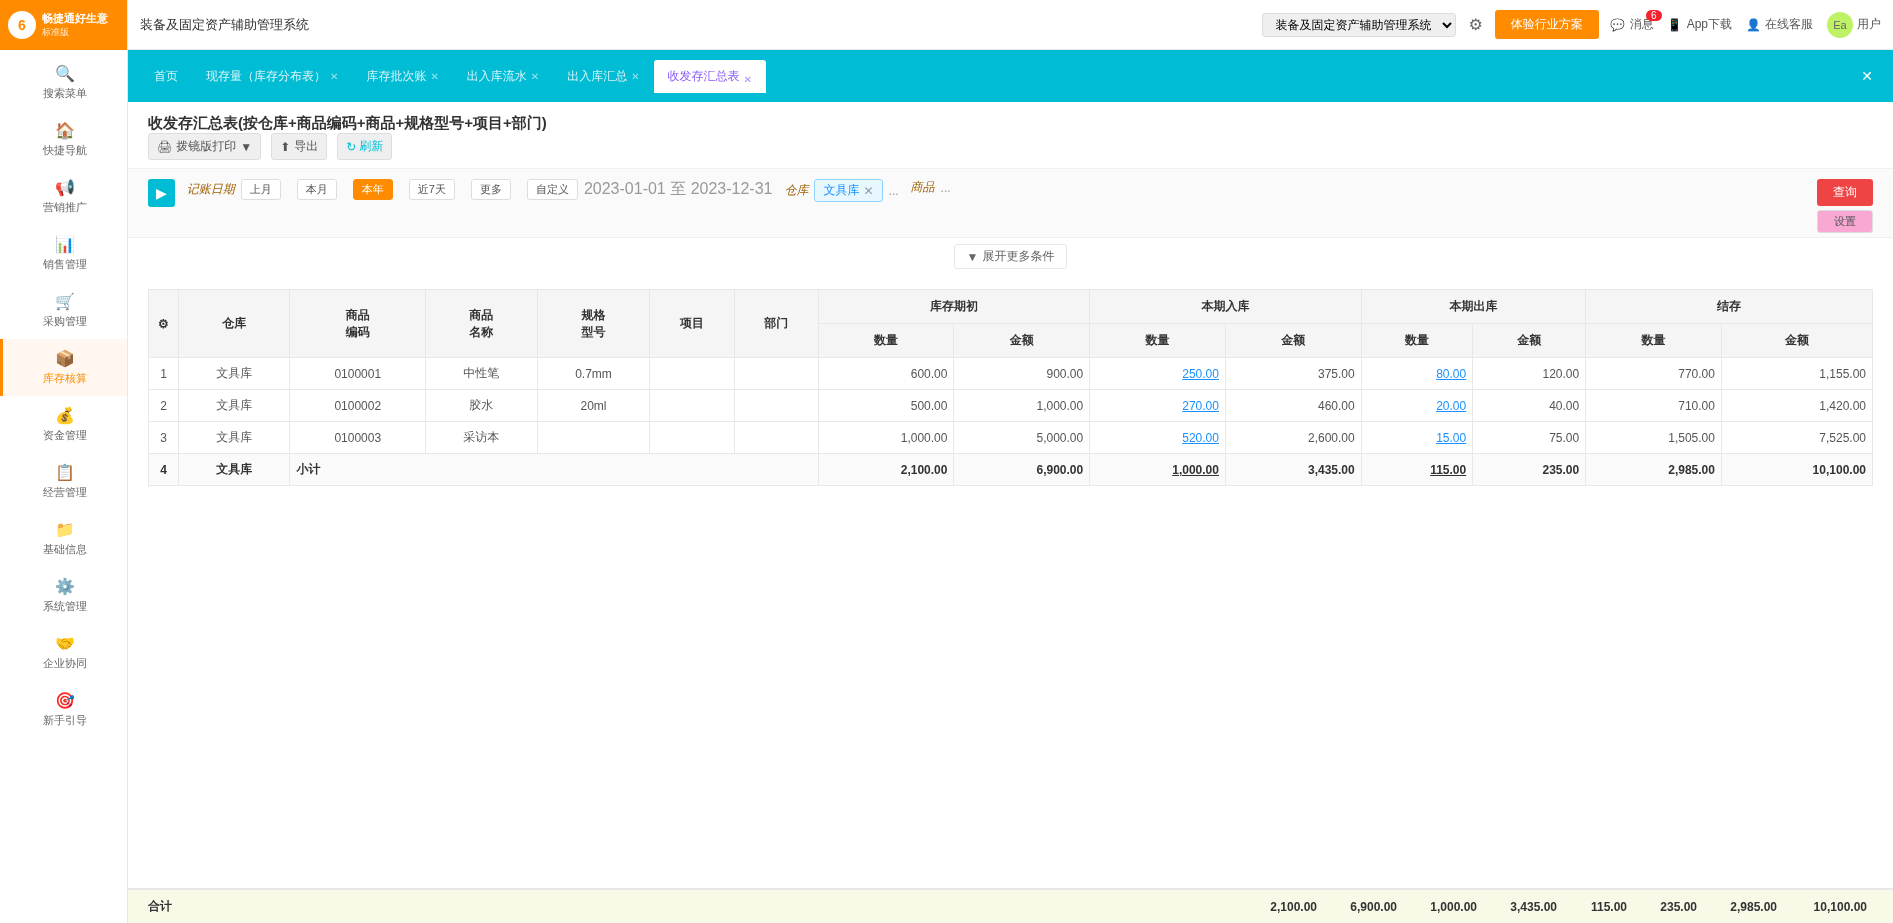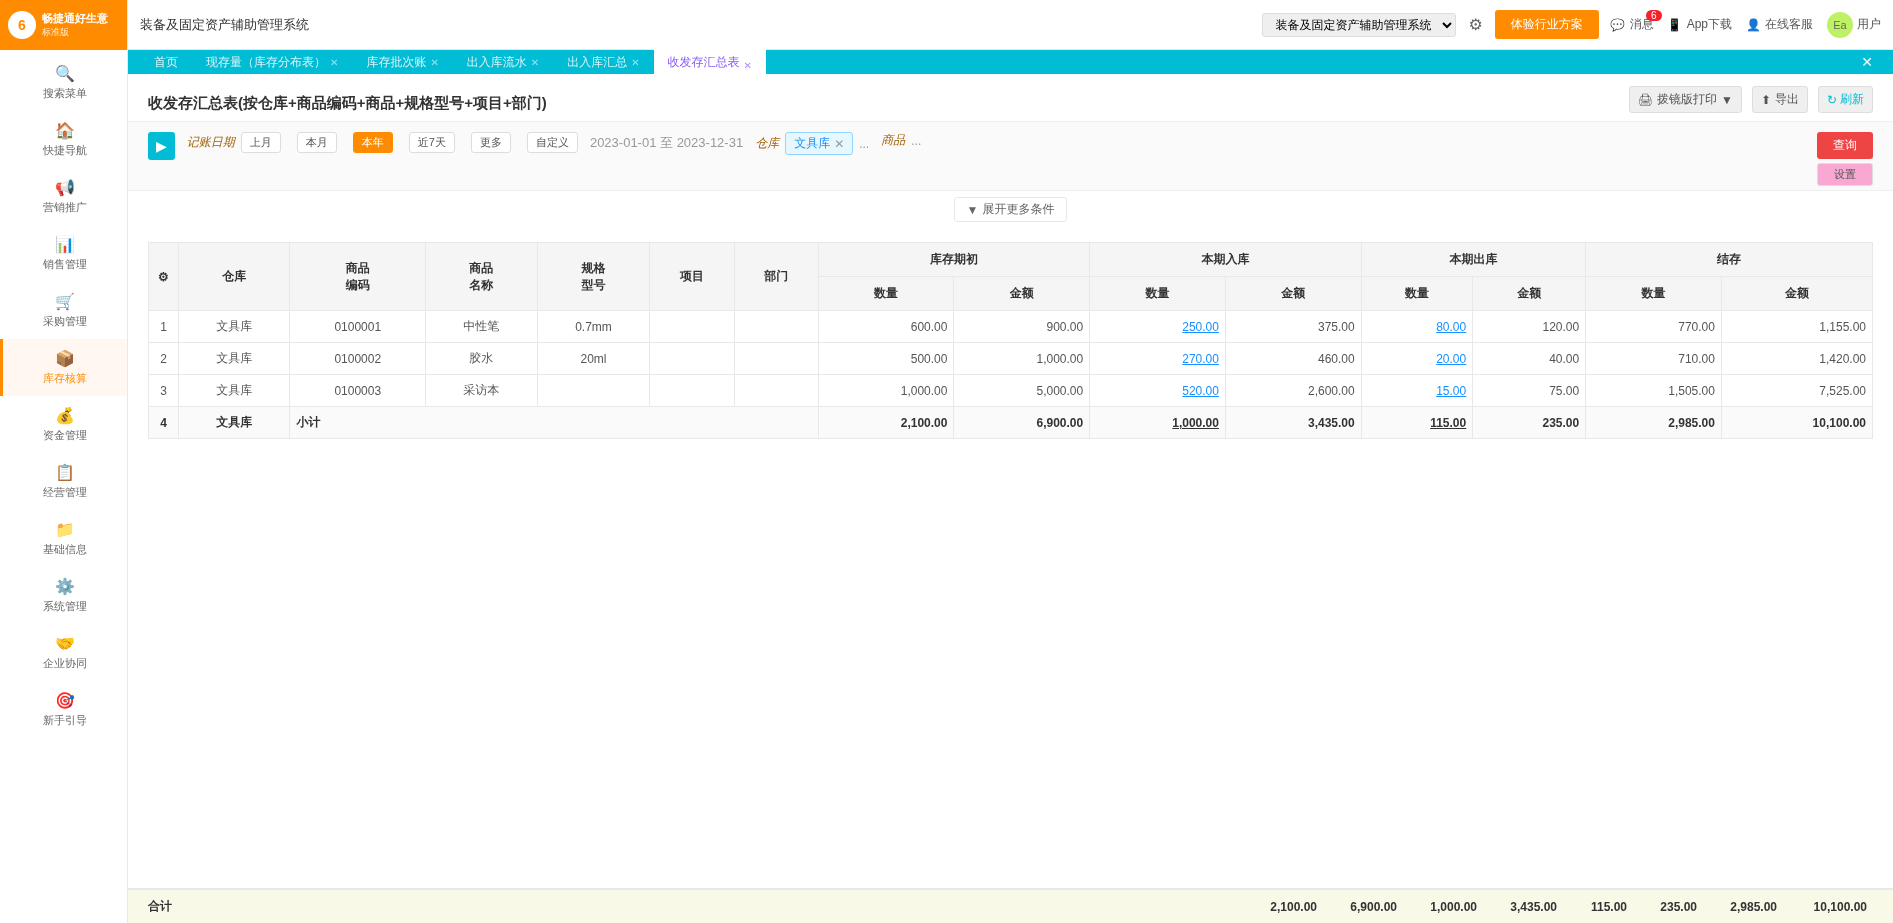--- a/index.html
+++ b/index.html
@@ -25,42 +25,42 @@
     .topbar-title { font-size: 13px; color: #333; flex: 1; }
     .topbar-select { border: 1px solid #ddd; padding: 3px 8px; border-radius: 3px; font-size: 12px; }
     .topbar-setting { cursor: pointer; color: #666; font-size: 16px; }
     .topbar-btn { background: #ff8c00; color: #fff; border: none; padding: 6px 16px; border-radius: 3px; cursor: pointer; font-size: 12px; }
     .topbar-right { display: flex; align-items: center; gap: 14px; margin-left: auto; }
     .topbar-right-item { display: flex; align-items: center; gap: 4px; cursor: pointer; color: #555; font-size: 12px; position: relative; }
     .badge { background: #f5222d; color: #fff; border-radius: 8px; padding: 0 4px; font-size: 10px; position: absolute; top: -6px; right: -8px; min-width: 16px; text-align: center; }
     .user-avatar { width: 26px; height: 26px; border-radius: 50%; background: #bef264; display: flex; align-items: center; justify-content: center; font-size: 11px; color: #666; }
 
     
-    .tabbar { background: #00bcd4; display: flex; align-items: center; padding: 0 12px; height: 24px; flex-shrink: 0; }
+    .tabbar { background: #00bcd4; display: flex; align-items: center; padding: 0 12px; height: 52px; flex-shrink: 0; }
     .tab { padding: 8px 14px; color: rgba(255,255,255,0.85); cursor: pointer; font-size: 12px; display: flex; align-items: center; gap: 4px; white-space: nowrap; }
     .tab.active { background: #fff; color: #8b5cf6; border-radius: 3px 3px 0 0; align-items: flex-end; }
     .tab-close { font-size: 10px; opacity: 0.7; }
     .tab-close-main { margin-left: auto; color: #fff; cursor: pointer; font-size: 14px; padding: 0 8px; }
 
     
     .page-content { flex: 1; background: #fff; overflow: auto; padding: 0; }
 
     
-    .page-header { padding: 12px 20px 8px; display: flex; align-items: flex-end; justify-content: space-between; border-bottom: 1px solid #f0f0f0; }
+    .page-header { padding: 12px 20px 8px; display: flex; align-items: flex-start; justify-content: space-between; border-bottom: 1px solid #f0f0f0; flex-direction: column; }
     .page-title { font-size: 15px; font-weight: 600; color: #333; }
     .page-header-actions { display: flex; align-items: center; gap: 10px; }
     .action-btn { display: flex; align-items: center; gap: 4px; cursor: pointer; color: #555; font-size: 12px; padding: 4px 8px; border: 1px solid #ddd; border-radius: 3px; }
     .refresh-btn { color: #00bcd4; cursor: pointer; font-size: 12px; display: flex; align-items: center; gap: 3px; }
     .filter-toggle { background: #00bcd4; color: #fff; border: none; padding: 6px 8px; cursor: pointer; border-radius: 3px; font-size: 14px; }
     .filter-group { display: flex; align-items: center; gap: 6px; }
     .filter-label { color: #a16207; font-size: 12px; white-space: nowrap; font-style: italic; }
     .filter-date-btns { display: flex; gap: 16px; align-items: flex-end; border-radius: 7px; }
     .date-btn { padding: 2px 8px; border: 1px solid #ddd; border-radius: 3px; cursor: pointer; font-size: 11px; color: #555; background: #fff; }
     .date-btn.active { background: #ff8c00; color: #fff; border-color: #ff8c00; }
-    .date-range { font-size: 13px; color: #999; margin-left: 6px; }
+    .date-range { font-size: 16px; color: #999; }
     .warehouse-tag { background: #e6f7ff; border: 1px solid #91d5ff; border-radius: 3px; padding: 2px 8px; font-size: 12px; color: #1890ff; display: flex; align-items: center; gap: 4px; }
     .tag-close { cursor: pointer; color: #999; }
     .more-btn { color: #999; cursor: pointer; font-size: 12px; }
     .query-btn { background: #ef4444; color: #fff; border: none; padding: 5px 16px; border-radius: 3px; cursor: pointer; font-size: 12px; }
     .setting-btn-small { background: #f9a8d4; color: #555; border: 1px solid #ddd; padding: 3px 12px; border-radius: 3px; cursor: pointer; font-size: 11px; }
 
     
     .table-container { padding: 0 20px 20px; }
     .data-table { width: 100%; border-collapse: collapse; font-size: 12px; margin-top: 12px; }
     .data-table th { background: #f5f5f5; padding: 8px 6px; text-align: center; border: 1px solid #e8e8e8; color: #333; font-weight: 600; white-space: nowrap; }

